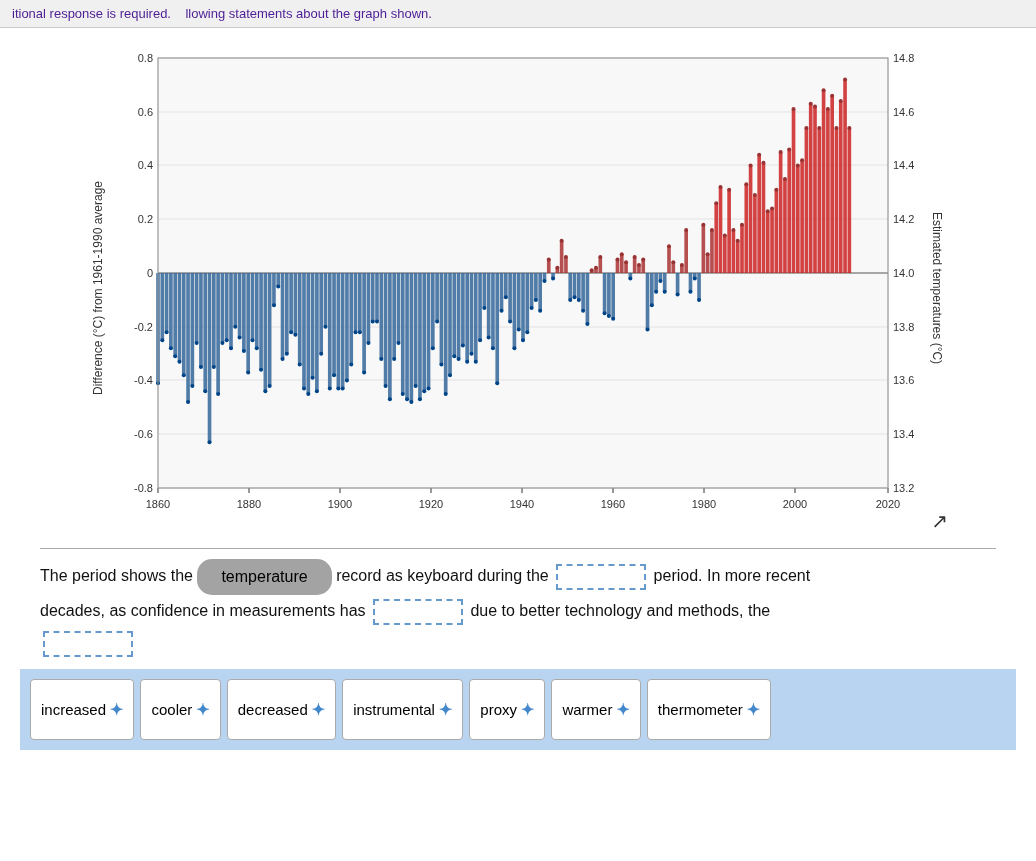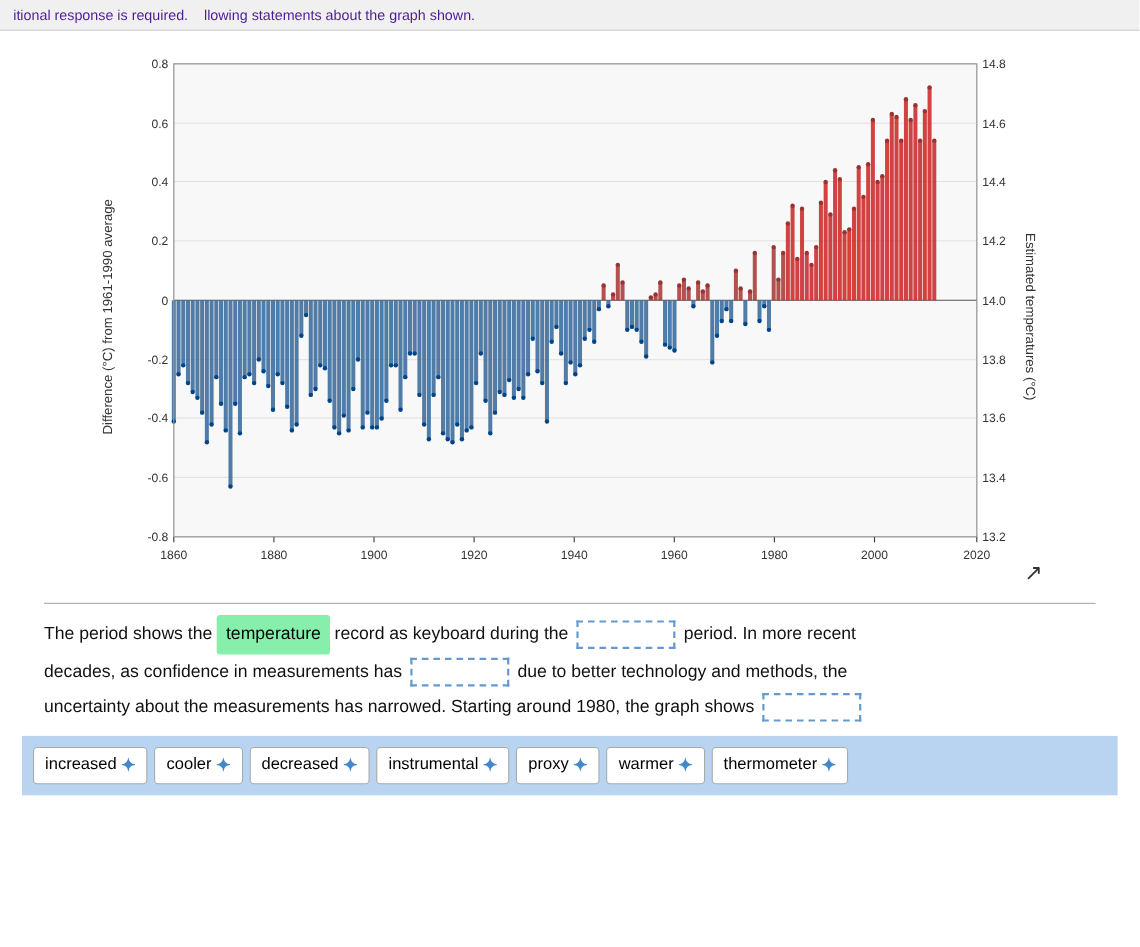--- a/index.html
+++ b/index.html
@@ -67,45 +67,46 @@
       min-width: 90px;
       padding: 2px 6px;
       margin: 0 3px;
       vertical-align: middle;
       background: #fff;
       height: 26px;
     }
 
     .highlight-word {
       display: inline-block;
-      background-color: #86efac;
+      background-color: #a3a3a3;
       color: #000;
-      padding: 2px 8px;
-      border-radius: 3px;
+      padding: 2px 24px;
+      border-radius: 15px;
       font-weight: normal;
       vertical-align: middle;
     }
 
     .word-bank {
       display: flex;
       flex-direction: row;
       gap: 6px;
       padding: 10px 10px;
       background: #b8d4f0;
       margin: 10px 0 0 0;
       align-items: center;
       flex-wrap: wrap;
     }
 
     .word-chip {
       display: inline-flex;
+      align-items: center;
       background: #fff;
       border: 1px solid #aaa;
       border-radius: 4px;
-      padding: 6px 10px;
+      padding: 20px 10px;
       font-size: 15px;
       cursor: grab;
       user-select: none;
       gap: 4px;
     }
 
     .word-chip .plus-icon {
       color: #4488cc;
       font-weight: bold;
       font-size: 16px;
@@ -540,21 +541,20 @@
     <span>The period shows the </span>
     <span class="highlight-word">temperature</span>
     <span> record as keyboard during the </span>
     <span class="blank-box">&nbsp;&nbsp;&nbsp;&nbsp;&nbsp;&nbsp;&nbsp;&nbsp;</span>
     <span> period. In more recent</span>
     <br>
     <span>decades, as confidence in measurements has </span>
     <span class="blank-box">&nbsp;&nbsp;&nbsp;&nbsp;&nbsp;</span>
     <span> due to better technology and methods, the</span>
     <br>
-    <span>uncertainty about the measurements has narrowed. Starting around 1980, the graph shows </span>
     <span class="blank-box">&nbsp;&nbsp;&nbsp;&nbsp;&nbsp;&nbsp;&nbsp;</span>
     <br>
   </div>
 
   <div class="word-bank">
 
   <div class="word-chip">
         <span>increased</span>
         <span class="plus-icon">✦</span>
       </div>

